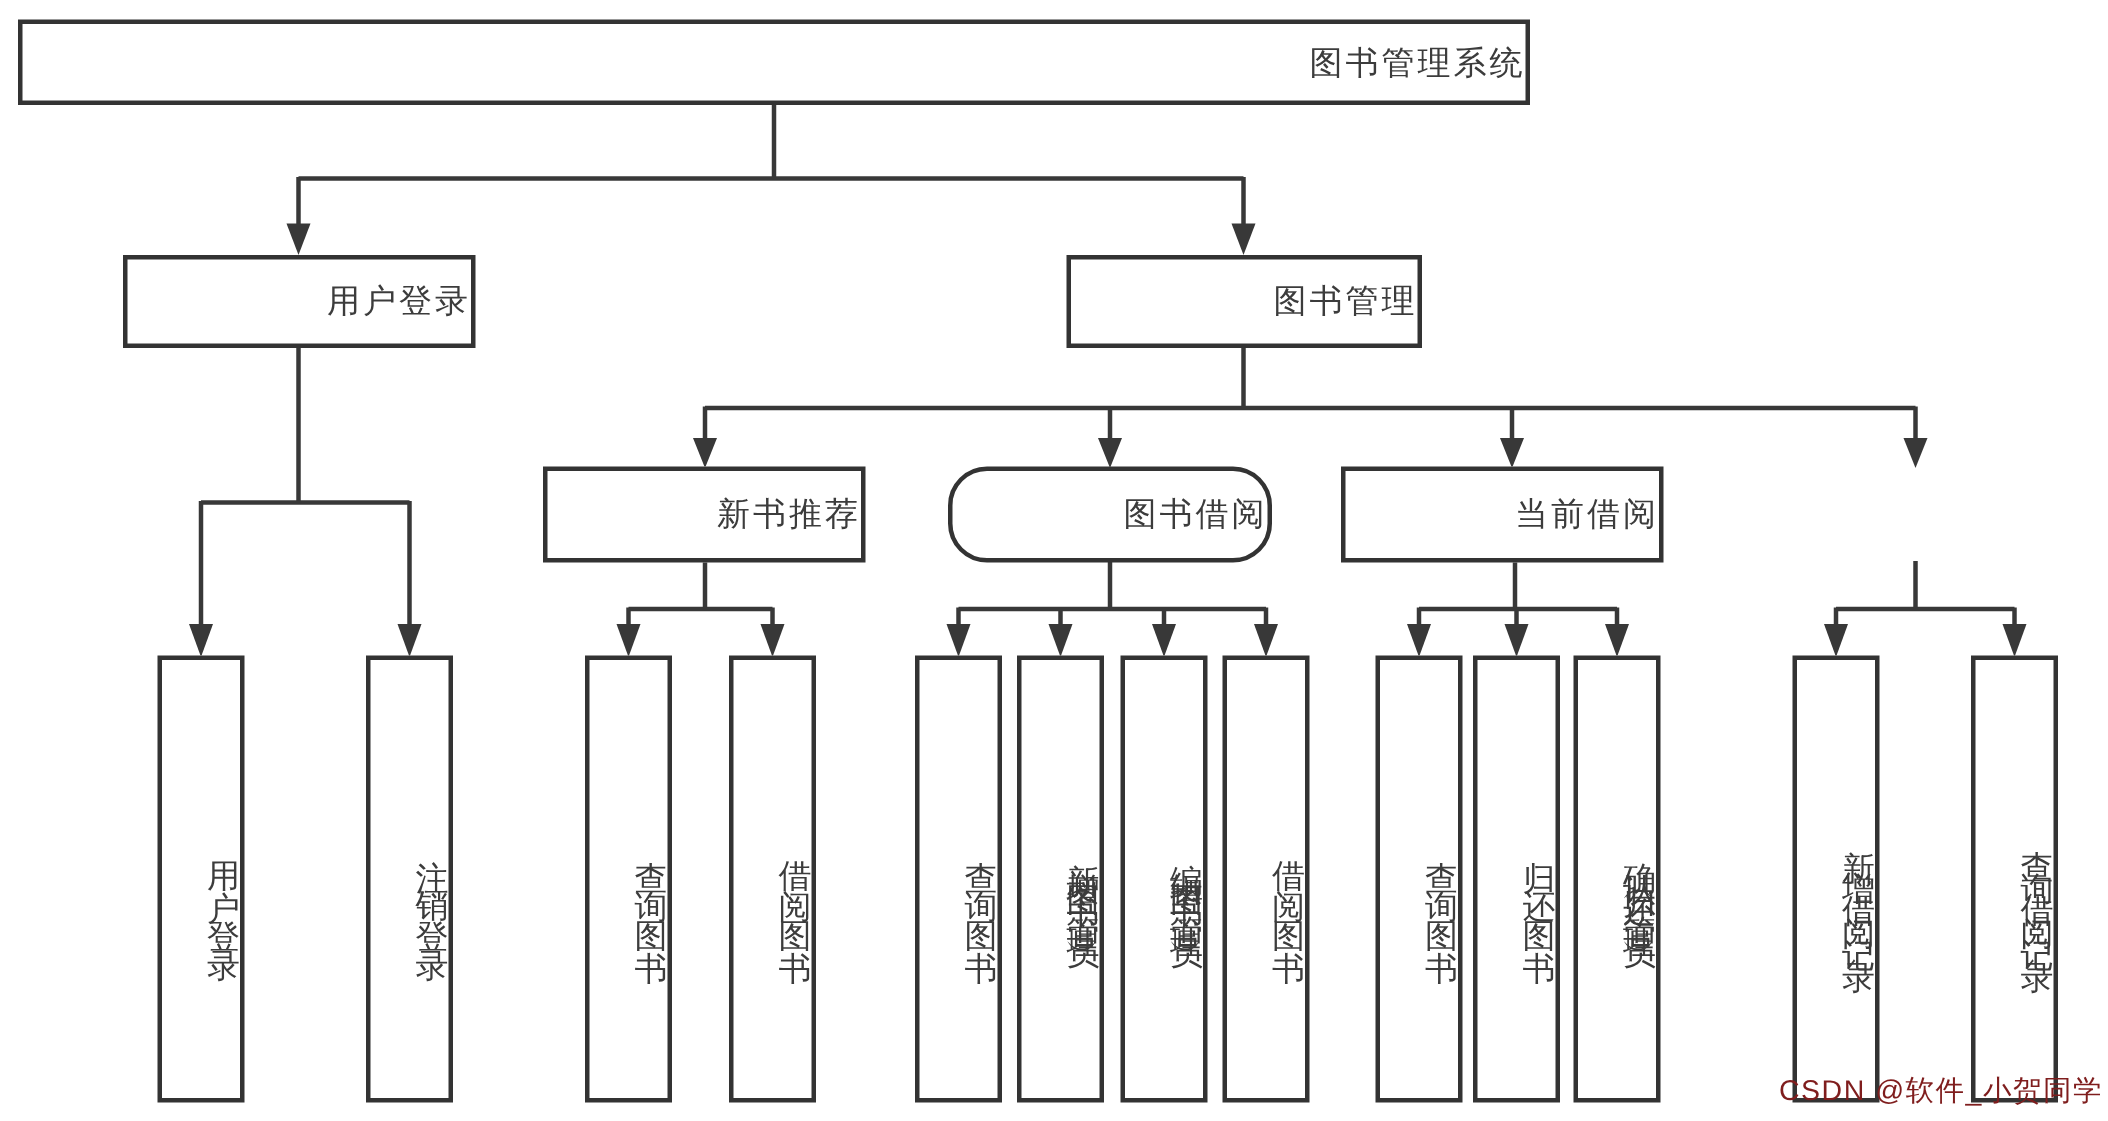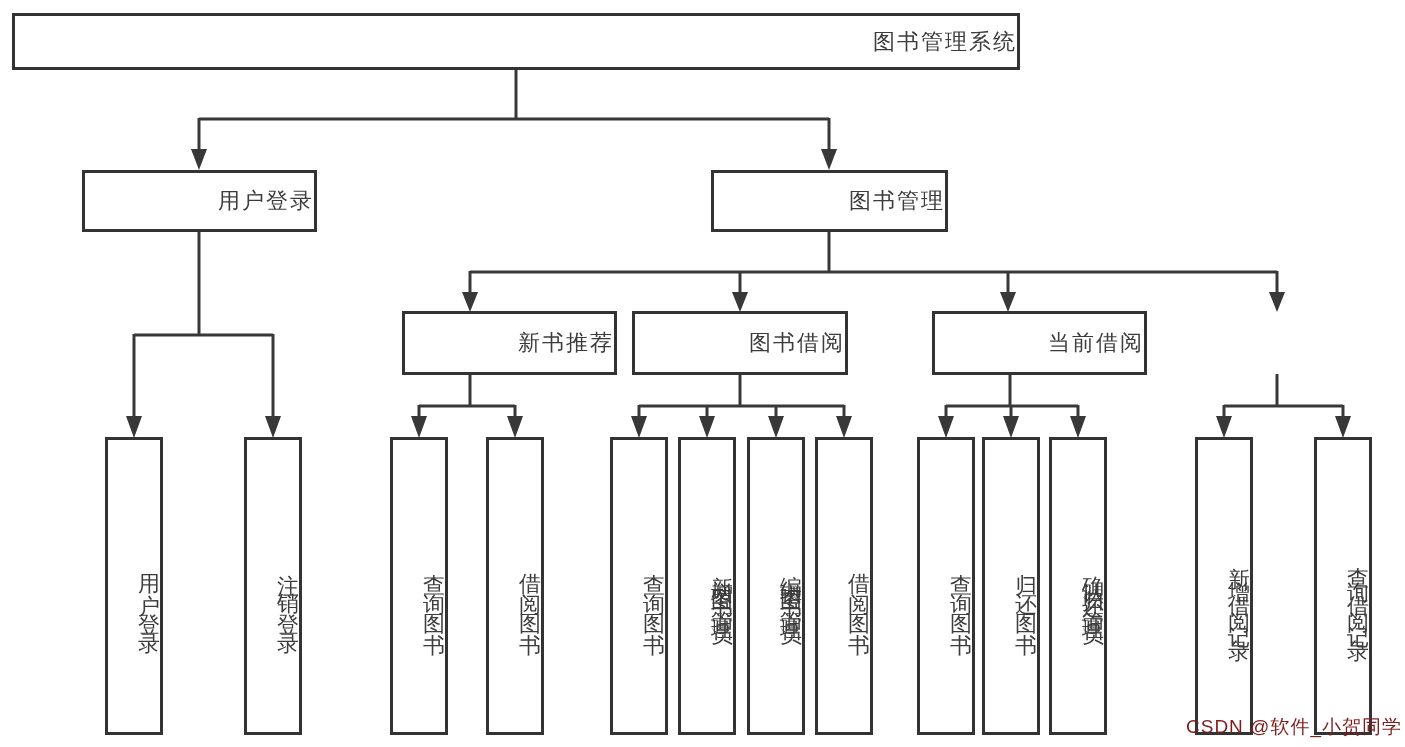--- a/index.html
+++ b/index.html
@@ -143,27 +143,27 @@
     <span class="hlabel">图书管理系统</span>
   </div>
 
   <div class="box" style="left:82px; top:170px; width:235px; height:62px;">
     <span class="hlabel">用户登录</span>
   </div>
   <div class="box" style="left:711px; top:170px; width:237px; height:62px;padding-left:43px;">
     <span class="hlabel">图书管理</span>
   </div>
 
-  <div class="box" style="left:362px; top:311px; width:215px; height:64px;margin-left:40px;">
+  <div class="box" style="left:362px; top:311px; width:215px; height:64px;">
     <span class="hlabel">新书推荐</span>
   </div>
-  <div class="box" style="left:632px; top:311px; width:216px; height:64px;">
+  <div class="box" style="left:632px; top:311px; width:216px; height:64px;border-radius:26px;">
     <span class="hlabel">图书借阅</span>
   </div>
-  <div class="box" style="left:932px; top:311px; width:215px; height:64px;">
+  <div class="box" style="left:894px; top:311px; width:215px; height:64px;">
     <span class="hlabel">当前借阅</span>
   </div>
 
   <div class="box leaf" style="left:105px;">
     <span class="vlabel sp-wide">用户登录</span>
   </div>
   <div class="box leaf" style="left:244px;">
     <span class="vlabel sp-wide">注销登录</span>
   </div>
 

